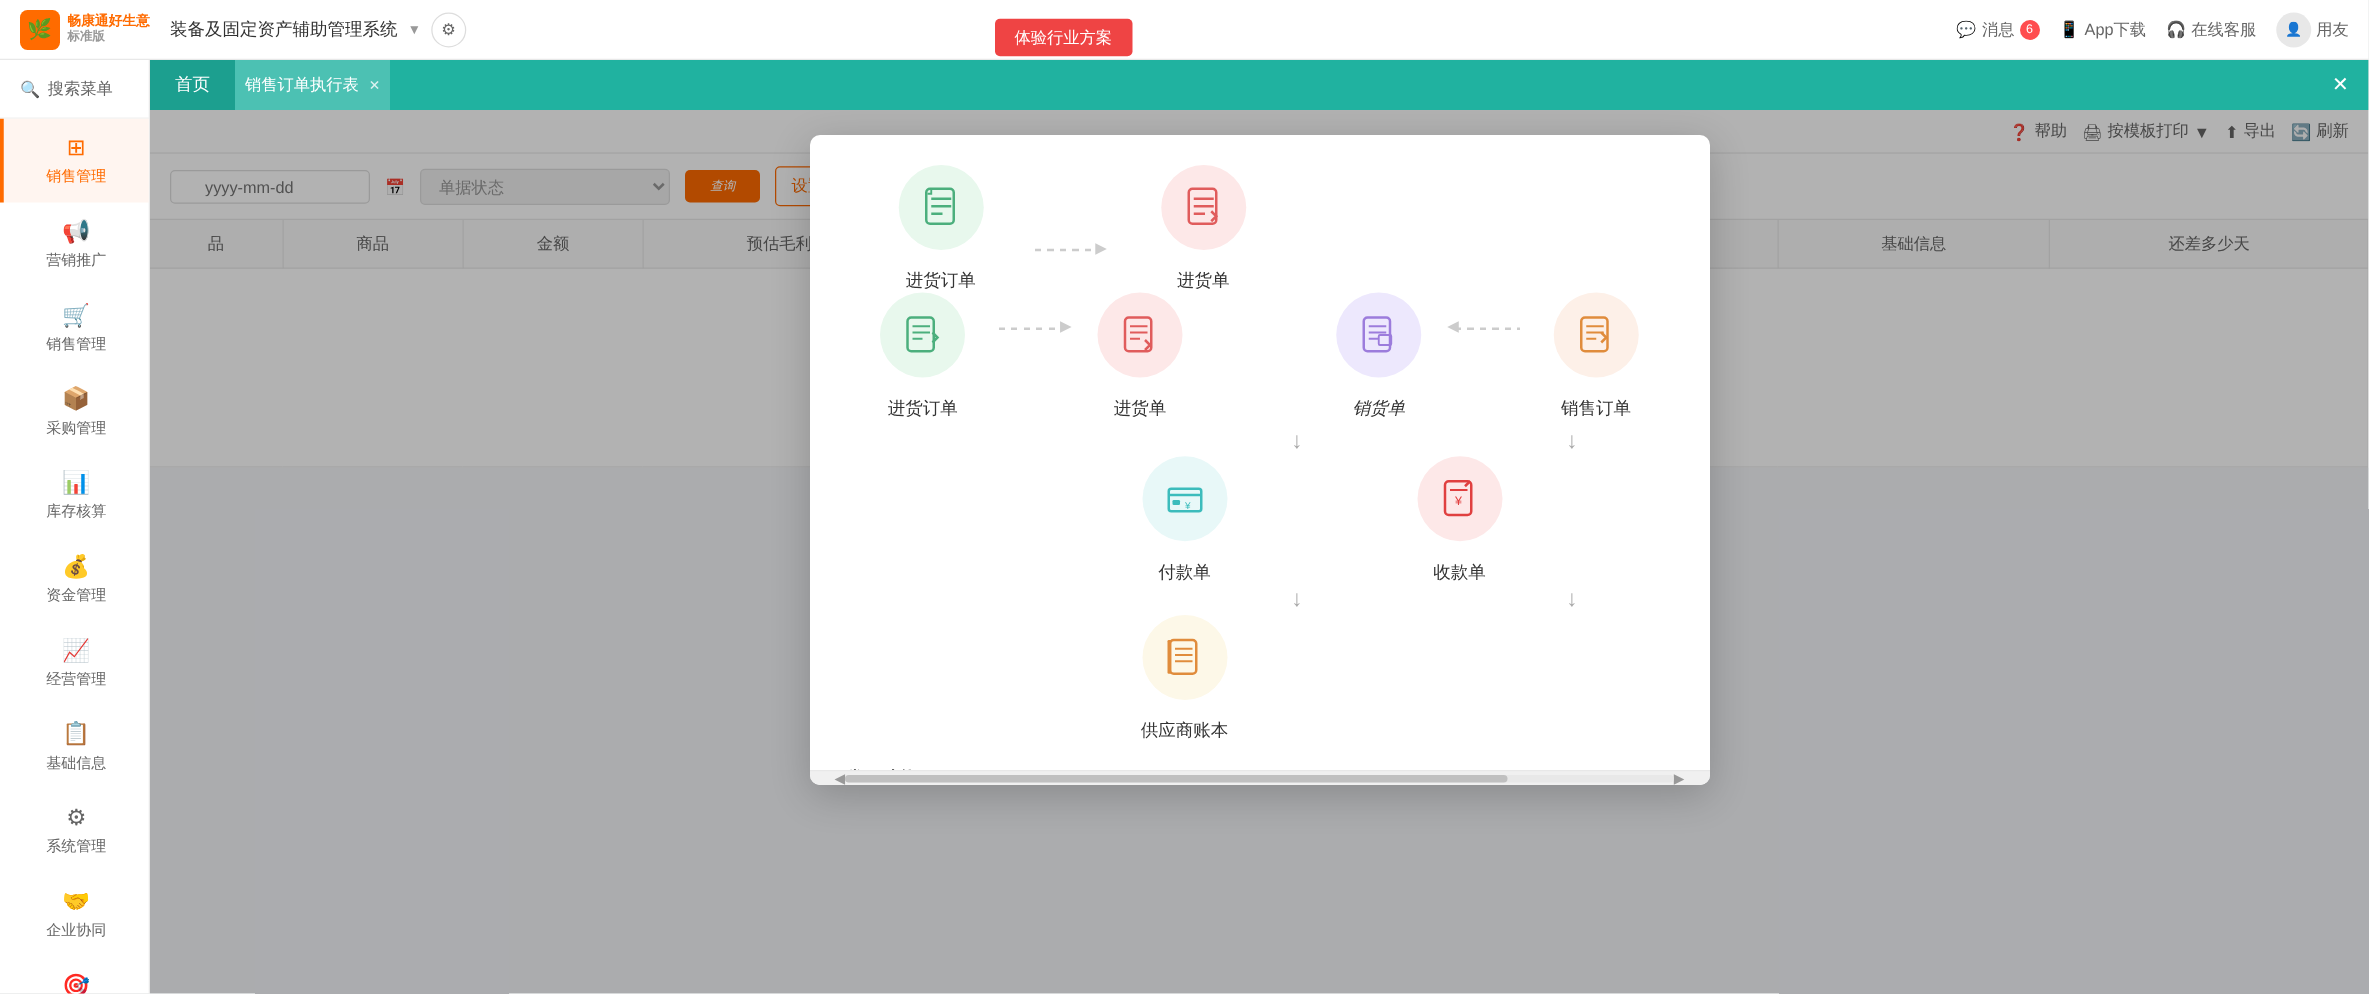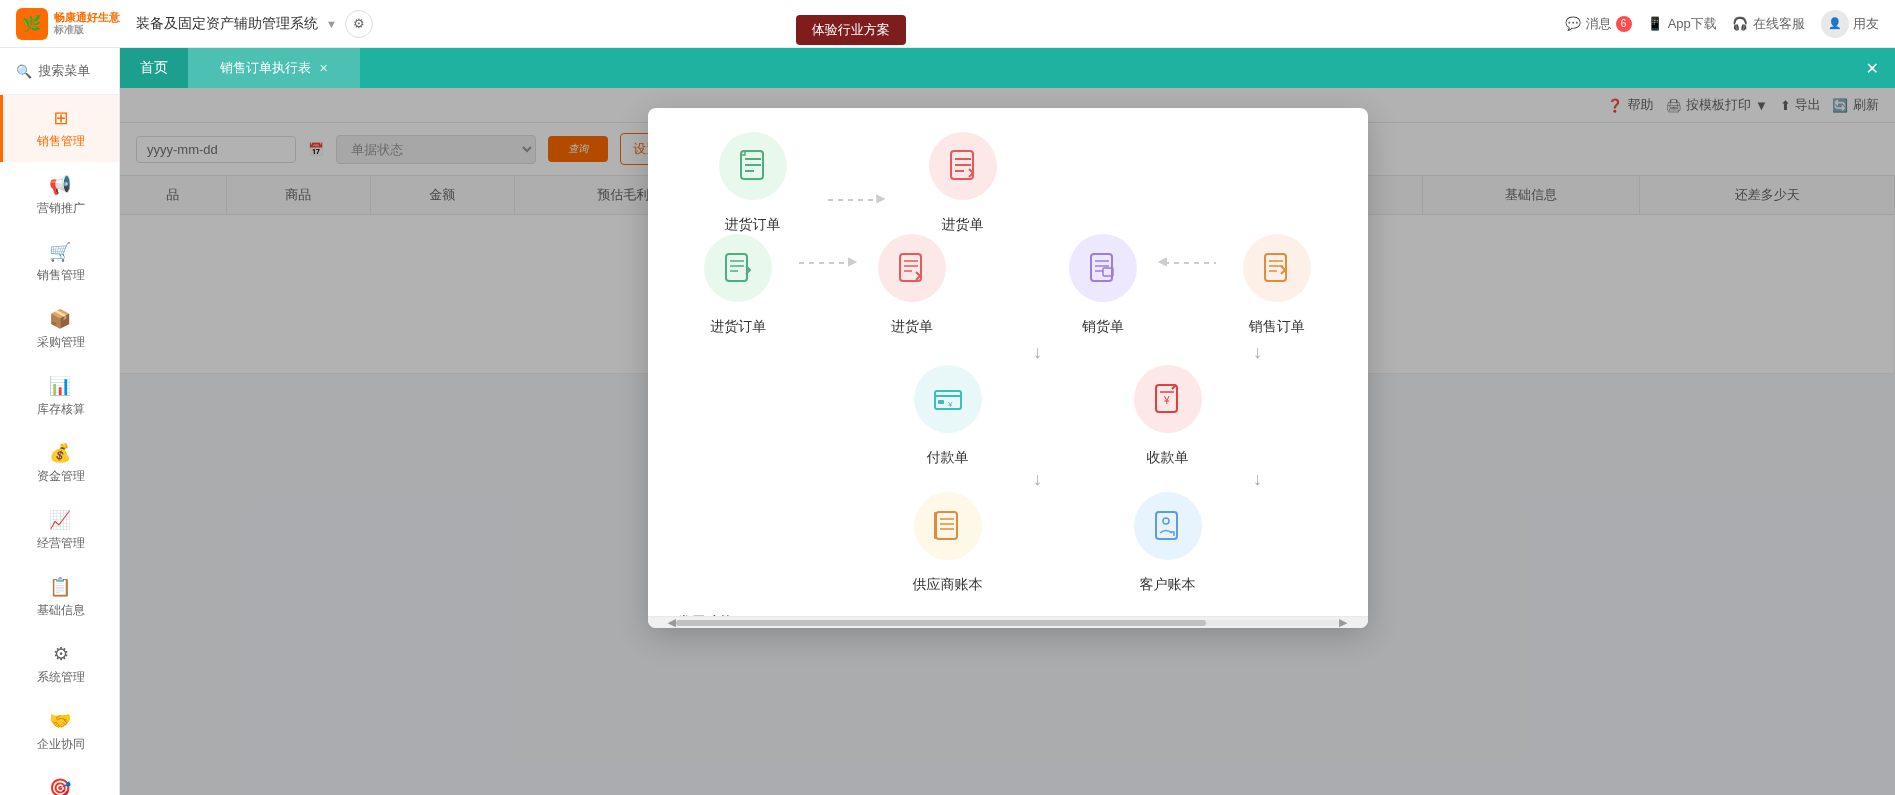--- a/index.html
+++ b/index.html
@@ -54,21 +54,21 @@
       height: 28px;
       border-radius: 50%;
       border: 1px solid #ddd;
       display: flex;
       align-items: center;
       justify-content: center;
       cursor: pointer;
       color: #666;
     }
     .trial-btn {
-      background: #7f1d1d;
+      background: #ef4444;
       color: #fff;
       border: none;
       border-radius: 4px;
       padding: 6px 16px;
       cursor: pointer;
       font-size: 13px;
       margin-top: 12px;
     }
     .topbar-right {
       display: flex;
@@ -178,21 +178,21 @@
       padding: 2px 20px;
       height: 100%;
       display: flex;
       align-items: center;
       color: #fff;
       cursor: pointer;
       font-size: 14px;
       background: rgba(0,0,0,0.1);
     }
     .tab-item {
-      padding: 0 32px;
+      padding: 0 8px;
       height: 100%;
       display: flex;
       align-items: center;
       color: #fff;
       cursor: pointer;
       font-size: 13px;
       background: rgba(255,255,255,0.2);
       gap: 8px;
     }
     .tab-item .close-icon {
@@ -240,21 +240,21 @@
       padding: 10px 16px;
       display: flex;
       align-items: center;
       gap: 12px;
       border-bottom: 1px solid #e8e8e8;
       flex-wrap: wrap;
     }
     .filter-input {
       border: 1px solid #ddd;
       border-radius: 4px;
-      padding: 5px 10px;
+      padding: 5px 27px;
       font-size: 13px;
       color: #999;
       width: 160px;
     }
     .filter-select {
       border: 1px solid #ddd;
       border-radius: 4px;
       padding: 5px 10px;
       font-size: 13px;
       color: #999;
@@ -671,21 +671,21 @@
                         <line x1="10" y1="16" x2="24" y2="16" stroke="#e05c5c" stroke-width="1.5"></line>
                         <line x1="10" y1="21" x2="18" y2="21" stroke="#e05c5c" stroke-width="1.5"></line>
                         <path d="M22 22 L26 26 L22 30" fill="none" stroke="#e05c5c" stroke-width="2"></path>
                       </svg>
                   </div>
                   <span class="flow-label">进货单</span>
                 </div>
 
                 <div style="width:80px;"></div>
 
-                <div class="flow-node" style="width:140px;">
+                <div class="flow-node" style="width:140px;font-style:italic;">
                   <div class="flow-circle circle-purple" style="width:68px;height:68px;border-radius:50%;display:flex;align-items:center;justify-content:center;">
                     <svg width="36" height="36" viewBox="0 0 36 36">
                         <rect x="6" y="4" width="21" height="27" rx="3" fill="none" stroke="#9c7cdc" stroke-width="2"></rect>
                         <line x1="10" y1="11" x2="24" y2="11" stroke="#9c7cdc" stroke-width="1.5"></line>
                         <line x1="10" y1="16" x2="24" y2="16" stroke="#9c7cdc" stroke-width="1.5"></line>
                         <line x1="10" y1="21" x2="18" y2="21" stroke="#9c7cdc" stroke-width="1.5"></line>
                         <rect x="18" y="18" width="10" height="8" rx="1" fill="none" stroke="#9c7cdc" stroke-width="1.5"></rect>
                       </svg>
                   </div>
                   <span class="flow-label">销货单</span>
@@ -764,31 +764,20 @@
                         <line x1="10" y1="11" x2="24" y2="11" stroke="#e08c3c" stroke-width="1.5"></line>
                         <line x1="10" y1="16" x2="24" y2="16" stroke="#e08c3c" stroke-width="1.5"></line>
                         <line x1="10" y1="21" x2="24" y2="21" stroke="#e08c3c" stroke-width="1.5"></line>
                         <rect x="4" y="4" width="3" height="27" rx="1" fill="#e08c3c"></rect>
                       </svg>
                   </div>
                   <span class="flow-label">供应商账本</span>
                 </div>
                 <div style="width:80px;"></div>
 
-                <div class="flow-node" style="width:140px;">
-                  <div class="flow-circle circle-light-blue" style="width:68px;height:68px;border-radius:50%;display:flex;align-items:center;justify-content:center;background:#e8f4fd;">
-                    <svg width="36" height="36" viewBox="0 0 36 36">
-                        <rect x="6" y="4" width="21" height="27" rx="3" fill="none" stroke="#5c9ce0" stroke-width="2"></rect>
-                        <circle cx="16" cy="13" r="3" fill="none" stroke="#5c9ce0" stroke-width="1.5"></circle>
-                        <path d="M10 25 Q16 20 22 25" fill="none" stroke="#5c9ce0" stroke-width="1.5"></path>
-                        <polyline points="20,24 24,24 24,28" fill="none" stroke="#5c9ce0" stroke-width="1.5"></polyline>
-                      </svg>
-                  </div>
-                  <span class="flow-label">客户账本</span>
-                </div>
               </div>
             </div>
 
             <div class="common-functions">
               <div class="common-title">常用功能</div>
 
             </div>
           </div>
 
           <div class="modal-scroll-bar">

